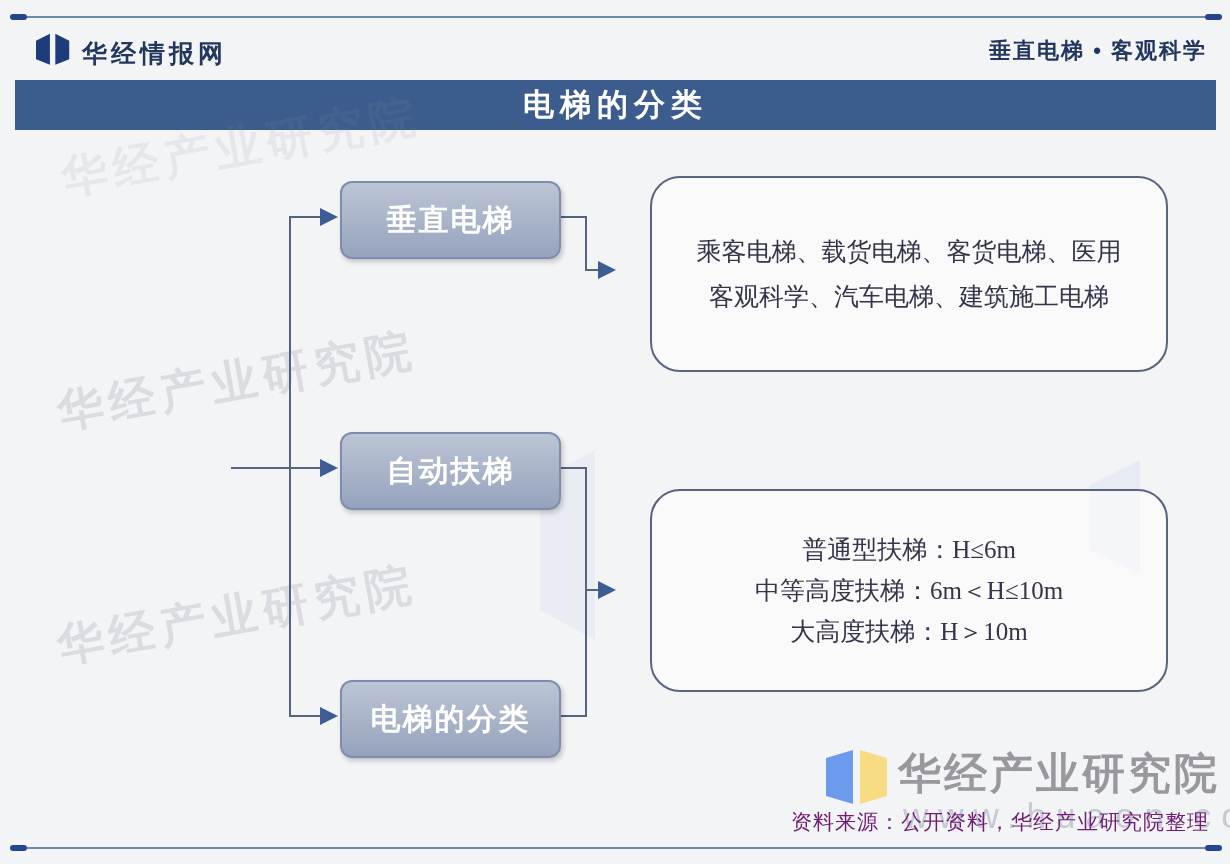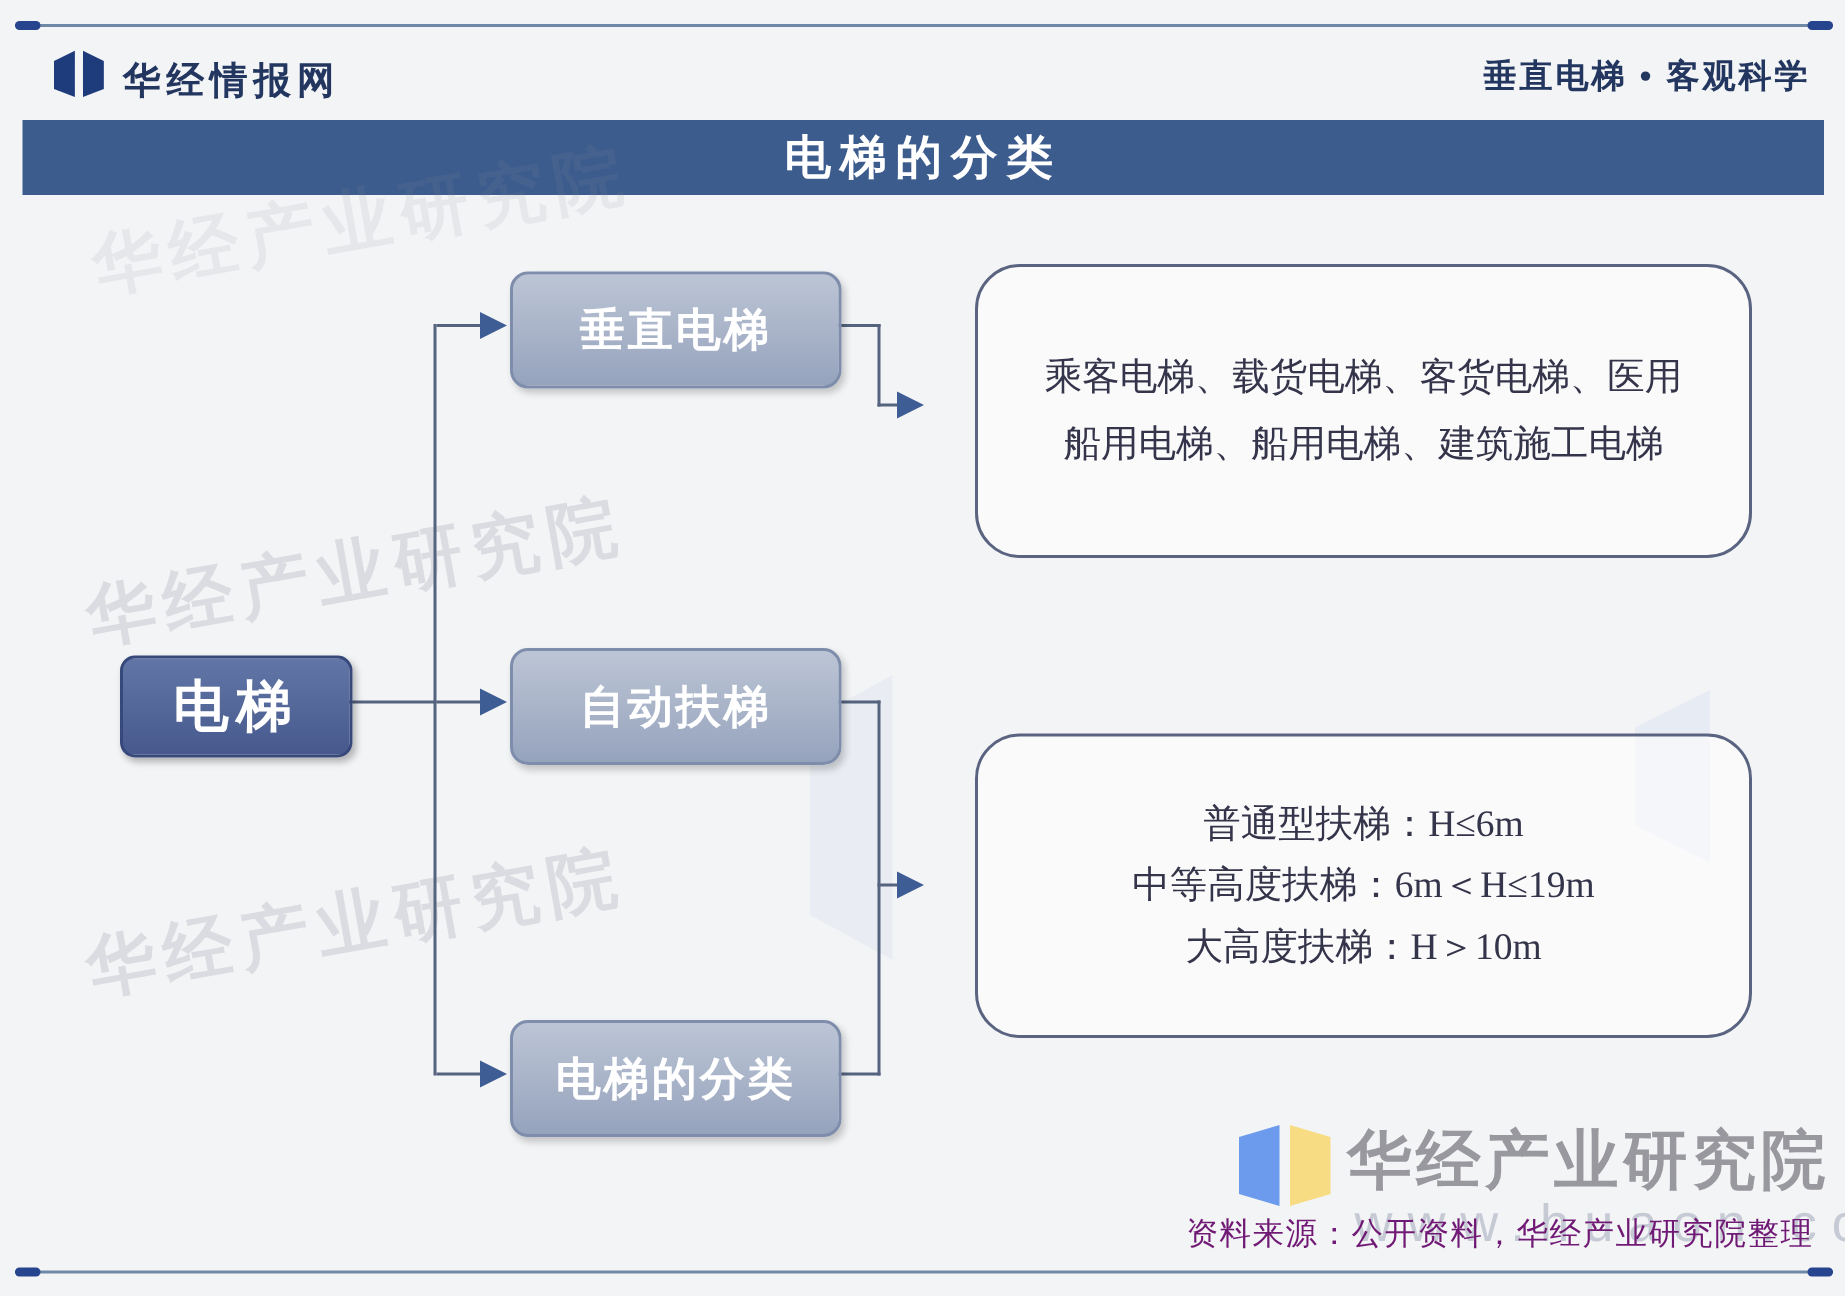--- a/index.html
+++ b/index.html
@@ -132,42 +132,39 @@
   <div class="ln ln-c2a"></div>
   <div class="ln ln-c2b"></div>
   <div class="ln ln-c2c"></div>
   <div class="ln ln-c2d"></div>
   <div class="arrow-r a1"></div>
   <div class="arrow-r a2"></div>
   <div class="arrow-r a3"></div>
   <div class="arrow-r a4"></div>
   <div class="arrow-r a5"></div>
 
-  <div class="root-node">
-    <span>电梯</span>
-  </div>
 
   <div class="branch b1">
     <span>垂直电梯</span>
   </div>
   <div class="branch b2">
     <span>自动扶梯</span>
   </div>
   <div class="branch b3">
     <span>电梯的分类</span>
   </div>
 
   <div class="detail-box d1">
     <div>乘客电梯、载货电梯、客货电梯、医用</div>
-    <div>船用电梯、船用电梯、建筑施工电梯</div>
+    <div>客观科学、汽车电梯、建筑施工电梯</div>
   </div>
 
   <div class="detail-box d2">
     <div>普通型扶梯：H≤6m</div>
-    <div>中等高度扶梯：6m＜H≤19m</div>
+    <div>中等高度扶梯：6m＜H≤10m</div>
     <div>大高度扶梯：H＞10m</div>
   </div>
 
   <div class="flogo-icon">
     <svg width="62" height="66" viewBox="0 0 62 66">
       <polygon points="0,12 27,4 27,58 0,50" fill="#6c9bee"></polygon>
       <polygon points="34,4 61,12 61,50 34,58" fill="#f7dc84"></polygon>
     </svg>
   </div>
   <div class="flogo-text">华经产业研究院</div>

